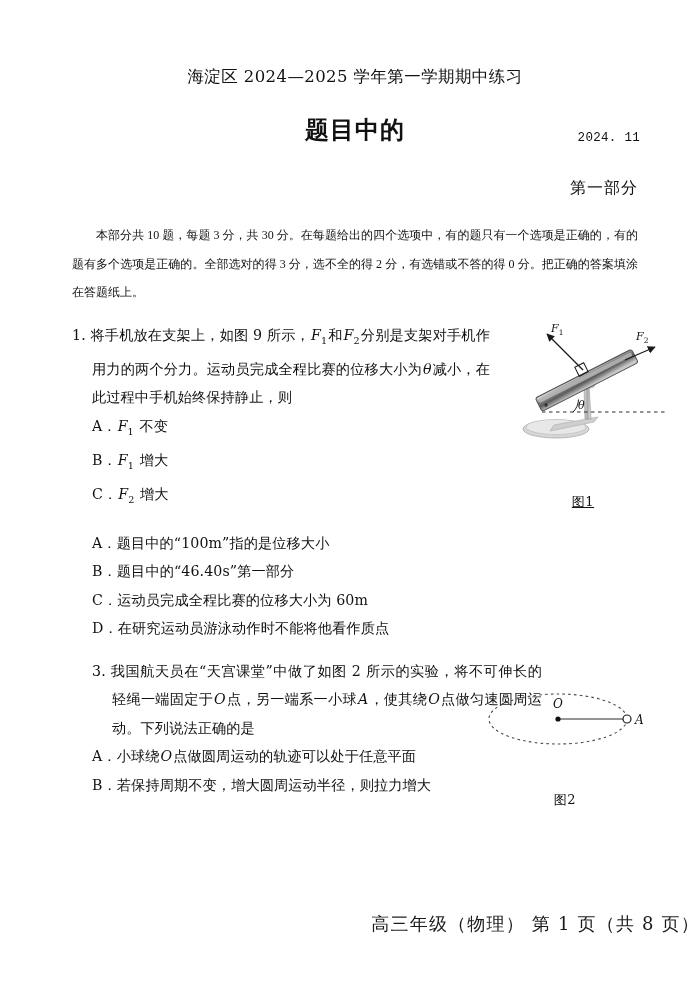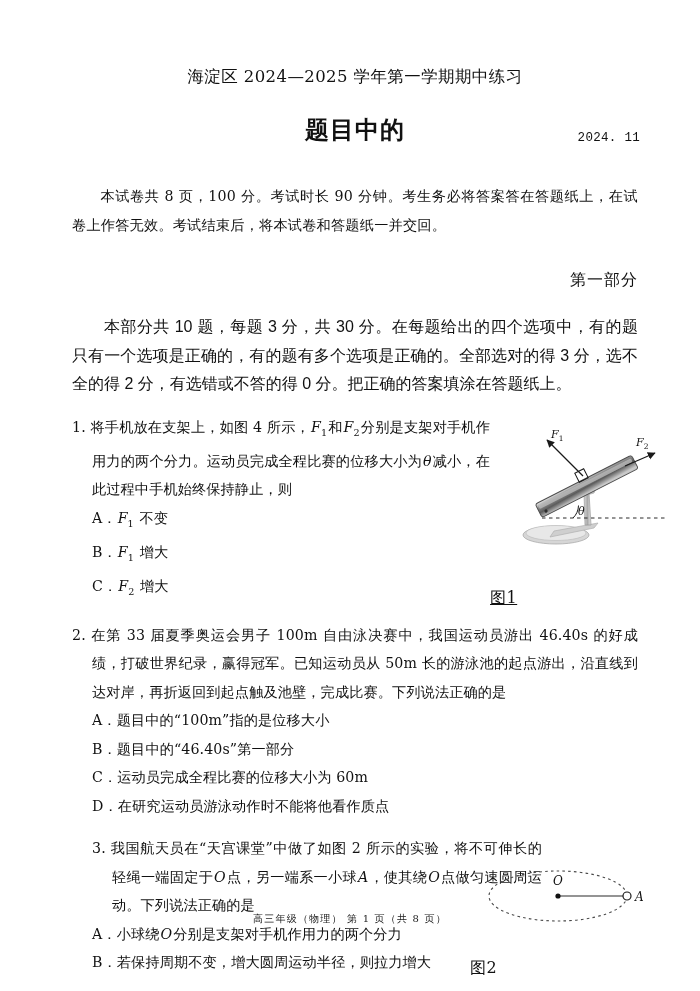--- a/index.html
+++ b/index.html
@@ -71,25 +71,25 @@
   }
   .section-title {
     text-align: right;
     font-size: 16px;
     font-weight: 400;
     margin-top: 30px;
     letter-spacing: 1px;
   }
   .part-note {
     margin-top: 22px;
-    font-size: 16px;
+    font-size: 12px;
     line-height: 28.5px;
     text-indent: 2em;
     text-align: justify;
-    font-family: Liberation Sans, sans-serif;
+    font-family: Liberation Serif, serif;
     letter-spacing: 0px;
   }
 
   
   .question {
     position: relative;
     margin-top: 14px;
     font-size: 14.2px;
     line-height: 28.5px;
   }
@@ -123,60 +123,59 @@
   
   .q1 .q-stem, .q1 .opt { max-width: 398px; }
   .q3 .q-stem { max-width: 430px; margin-left: 20px; }
   .q3 .opt { max-width: 400px; }
 
   
   .figure {
     position: absolute;
   }
   .fig-cap {
-    text-align: left;
-    font-size: 16px;
-    margin-top: 8px;
+    text-align: center;
+    font-size: 13px;
+    margin-top: 18px;
     letter-spacing: 0.5px;
   }
-  #fig1 { left: 418px; top: 14px; width: 186px; text-decoration: underline; }
+  #fig1 { left: 418px; top: 0; width: 186px; text-decoration: underline; }
   #fig2 { left: 398px; top: 26px; width: 190px; }
 
   
   .footer {
     position: absolute;
     left: 0;
     right: 0;
     top: 912px;
-    text-align: center;
-    font-size: 10px;
+    text-align: right;
+    font-size: 18px;
     letter-spacing: 1.2px;
     color: #1a1a1a;
   }
 </style>
 </head>
 <body>
 
 <div class="page">
   <div class="content">
 
     <div class="doc-header">海淀区 2024—2025 学年第一学期期中练习</div>
 
     <div class="title-row">
       <span class="doc-title">题目中的</span>
       <span class="doc-date">2024. 11</span>
     </div>
 
-    <div class="instruct">本试卷共 8 页，100 分。考试时长 90 分钟。考生务必将答案答在答题纸上，在试卷上作答无效。考试结束后，将本试卷和答题纸一并交回。</div>
 
     <div class="section-title">第一部分</div>
     <div class="part-note">本部分共 10 题，每题 3 分，共 30 分。在每题给出的四个选项中，有的题只有一个选项是正确的，有的题有多个选项是正确的。全部选对的得 3 分，选不全的得 2 分，有选错或不答的得 0 分。把正确的答案填涂在答题纸上。</div>
 
     <div class="question q1">
-      <div class="q-stem"><span class="q-num">1.</span> <span>将手机放在支架上，如图 4 所示，</span><span class="var"><span>F</span><sub>1</sub></span><span>和</span><span class="var"><span>F</span><sub>2</sub></span><span>分别是支架对手机作用力的两个分力。运动员完成全程比赛的位移大小为</span><span class="var">θ</span><span>减小，在此过程中手机始终保持静止，则</span></div>
+      <div class="q-stem"><span class="q-num">1.</span> <span>将手机放在支架上，如图 9 所示，</span><span class="var"><span>F</span><sub>1</sub></span><span>和</span><span class="var"><span>F</span><sub>2</sub></span><span>分别是支架对手机作用力的两个分力。运动员完成全程比赛的位移大小为</span><span class="var">θ</span><span>减小，在此过程中手机始终保持静止，则</span></div>
 
       <div class="opt"><span class="lbl">A．</span><span class="var"><span>F</span><sub>1</sub></span> <span>不变</span></div>
       <div class="opt"><span class="lbl">B．</span><span class="var"><span>F</span><sub>1</sub></span> <span>增大</span></div>
       <div class="opt"><span class="lbl">C．</span><span class="var"><span>F</span><sub>2</sub></span> <span>增大</span></div>
 
       <div class="figure" id="fig1">
         <svg width="186" height="140" viewBox="0 0 186 140">
           <defs>
             <linearGradient id="phoneGrad" x1="0" y1="0" x2="0.25" y2="1">
               <stop offset="0%" stop-color="#efefef"></stop>
@@ -220,31 +219,30 @@
           <line x1="52" y1="91" x2="175" y2="91" stroke="#2a2a2a" stroke-width="1" stroke-dasharray="3.5,3.5"></line>
 
           <path d="M83 91 A18 18 0 0 0 88.5 78.5" fill="none" stroke="#1a1a1a" stroke-width="1"></path>
           <text x="88" y="88" font-family="DejaVu Serif, serif" font-style="italic" font-size="11" fill="#111">θ</text>
         </svg>
         <div class="fig-cap">图1</div>
       </div>
     </div>
 
     <div class="question q2">
-      <div class="q-stem"><span class="q-num">2.</span> <span>在第 33 届夏季奥运会男子 100m 自由泳决赛中，我国运动员游出 46.40s 的好成绩，打破世界纪录，赢得冠军。已知运动员从 50m 长的游泳池的起点游出，沿直线到达对岸，再折返回到起点触及池壁，完成比赛。下列说法正确的是</span></div>
       <div class="opt"><span class="lbl">A．</span><span>题目中的“100m”指的是位移大小</span></div>
       <div class="opt"><span class="lbl">B．</span><span>题目中的“46.40s”第一部分</span></div>
       <div class="opt"><span class="lbl">C．</span><span>运动员完成全程比赛的位移大小为 60m</span></div>
       <div class="opt"><span class="lbl">D．</span><span>在研究运动员游泳动作时不能将他看作质点</span></div>
     </div>
 
     <div class="question q3">
       <div class="q-stem"><span class="q-num">3.</span> <span>我国航天员在“天宫课堂”中做了如图 2 所示的实验，将不可伸长的轻绳一端固定于</span><span class="var">O</span><span>点，另一端系一小球</span><span class="var">A</span><span>，使其绕</span><span class="var">O</span><span>点做匀速圆周运动。下列说法正确的是</span></div>
 
-      <div class="opt"><span class="lbl">A．</span><span>小球绕</span><span class="var">O</span><span>分别是支架对手机作用力的两个分力</span></div>
+      <div class="opt"><span class="lbl">A．</span><span>小球绕</span><span class="var">O</span><span>点做圆周运动的轨迹可以处于任意平面</span></div>
       <div class="opt"><span class="lbl">B．</span><span>若保持周期不变，增大圆周运动半径，则拉力增大</span></div>
 
       <div class="figure" id="fig2">
         <svg width="190" height="76" viewBox="0 0 190 76">
           <ellipse cx="88" cy="36" rx="69" ry="25" fill="none" stroke="#4a4a4a" stroke-width="1.1" stroke-dasharray="2.6,3.2"></ellipse>
           <line x1="88" y1="36" x2="155" y2="36" stroke="#2b2b2b" stroke-width="1.2"></line>
           <circle cx="88" cy="36" r="2.6" fill="#111111"></circle>
           <circle cx="157" cy="36" r="4" fill="#ffffff" stroke="#1a1a1a" stroke-width="1.2"></circle>
           <text x="83" y="25" font-family="DejaVu Serif, serif" font-style="italic" font-size="12" fill="#111">O</text>
           <text x="165" y="41" font-family="DejaVu Serif, serif" font-style="italic" font-size="12" fill="#111">A</text>

